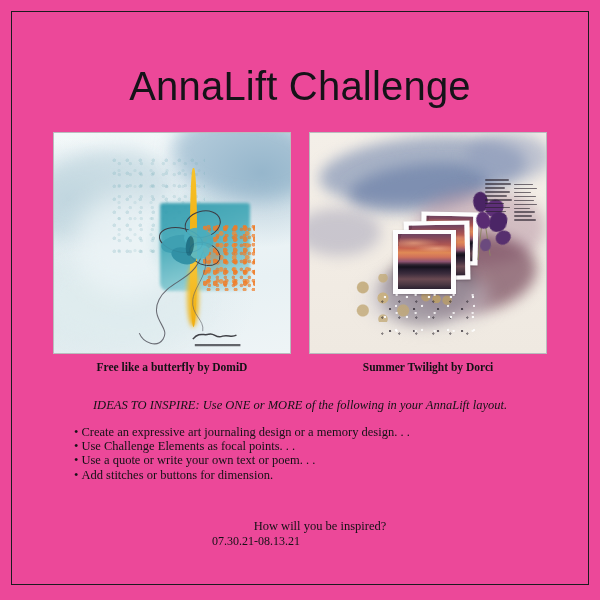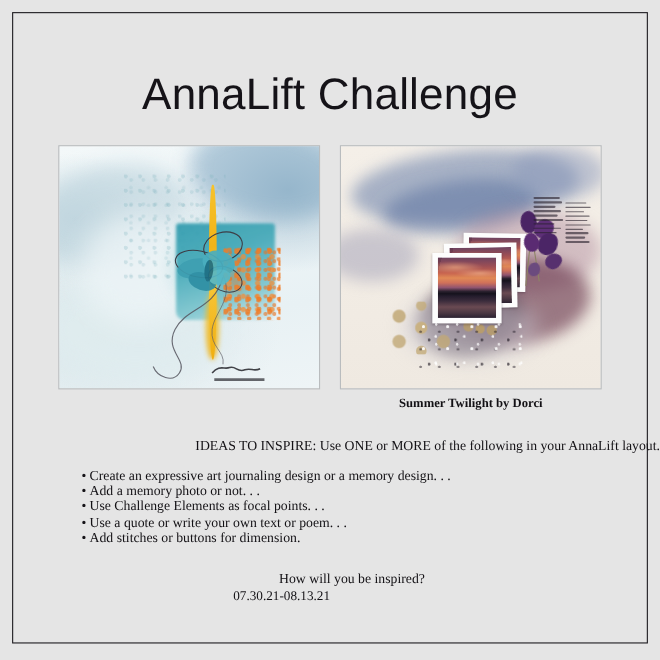--- a/index.html
+++ b/index.html
@@ -5,21 +5,21 @@
   html,body{margin:0;padding:0;}
   body{
     width:600px;height:600px;
     background:#ffffff;
     font-family:"Liberation Serif", serif;
     overflow:hidden;
   }
   #poster{
     position:relative;
     width:600px;height:600px;
-    background:#e5e5e5;
+    background:#ec4899;
     box-sizing:border-box;
   }
   
   #frame{
     position:absolute;
     left:11px;top:11px;
     width:578px;height:574px;
     border:1px solid #1c1a1e;
     box-sizing:border-box;
     pointer-events:none;
@@ -219,22 +219,22 @@
       radial-gradient(circle at 18% 30%, rgba(255,255,255,.9) 0 1.1px, transparent 1.6px),
       radial-gradient(circle at 58% 62%, rgba(255,255,255,.8) 0 1px, transparent 1.5px),
       radial-gradient(circle at 82% 22%, rgba(255,255,255,.75) 0 .9px, transparent 1.4px),
       radial-gradient(circle at 38% 82%, rgba(30,24,34,.65) 0 1px, transparent 1.5px),
       radial-gradient(circle at 8% 66%, rgba(30,24,34,.5) 0 .9px, transparent 1.4px);
     background-size:22px 20px,26px 24px,19px 18px,24px 22px,17px 16px;
   }
   
   #ideas{
     position:absolute;left:0;top:398px;width:600px;
-    text-align:right;
-    font-size:12.5px;color:#131115;
+    text-align:center;
+    font-size:12.5px;color:#131115;font-style:italic;
   }
   #bullets{
     position:absolute;left:74px;top:425px;
     font-size:12.5px;color:#131115;
     line-height:14.2px;
   }
   #bullets div{white-space:nowrap;}
   #bullets div:before{content:"\2022";margin-right:3px;}
   #closing{
     position:absolute;left:0;top:519px;width:600px;
@@ -287,20 +287,21 @@
           <ellipse cx="137" cy="114" rx="4" ry="10" fill="#1d6e84" transform="rotate(6 137 114)"></ellipse>
         </g>
 
         <g opacity=".88">
           <path d="M140 208 C147 200 151 205 156 203 C162 201 163 208 170 205 C176 203 178 207 184 204" fill="none" stroke="#2a2a30" stroke-width="1.5"></path>
           <path d="M142 214 h46" stroke="#2a2a30" stroke-width="2.4" opacity=".8"></path>
         </g>
       </svg>
     </div>
   </div>
+  <div class="caption" id="caption-left">Free like a butterfly by DomiD</div>
 
   <div class="panel" id="panel-right">
     <div class="art" id="artR">
       <div class="rw rw-blue"></div>
       <div class="rw rw-blue2"></div>
       <div class="rw rw-blue3"></div>
       <div class="rw rw-grey"></div>
       <div class="rw rw-mauve"></div>
       <div class="rw rw-wine"></div>
       <div class="rw rw-wine2"></div>
@@ -360,21 +361,20 @@
 
       <div id="dots"></div>
     </div>
   </div>
   <div class="caption" id="caption-right">Summer Twilight by Dorci</div>
 
   <div id="ideas">IDEAS TO INSPIRE: Use ONE or MORE of the following in your AnnaLift layout.</div>
 
   <div id="bullets">
     <div>Create an expressive art journaling design or a memory design. . .</div>
-    <div>Add a memory photo or not. . .</div>
     <div>Use Challenge Elements as focal points. . .</div>
     <div>Use a quote or write your own text or poem. . .</div>
     <div>Add stitches or buttons for dimension.</div>
   </div>
 
   <div id="closing">How will you be inspired?</div>
   <div id="dates">07.30.21-08.13.21</div>
 
 </div>
 

